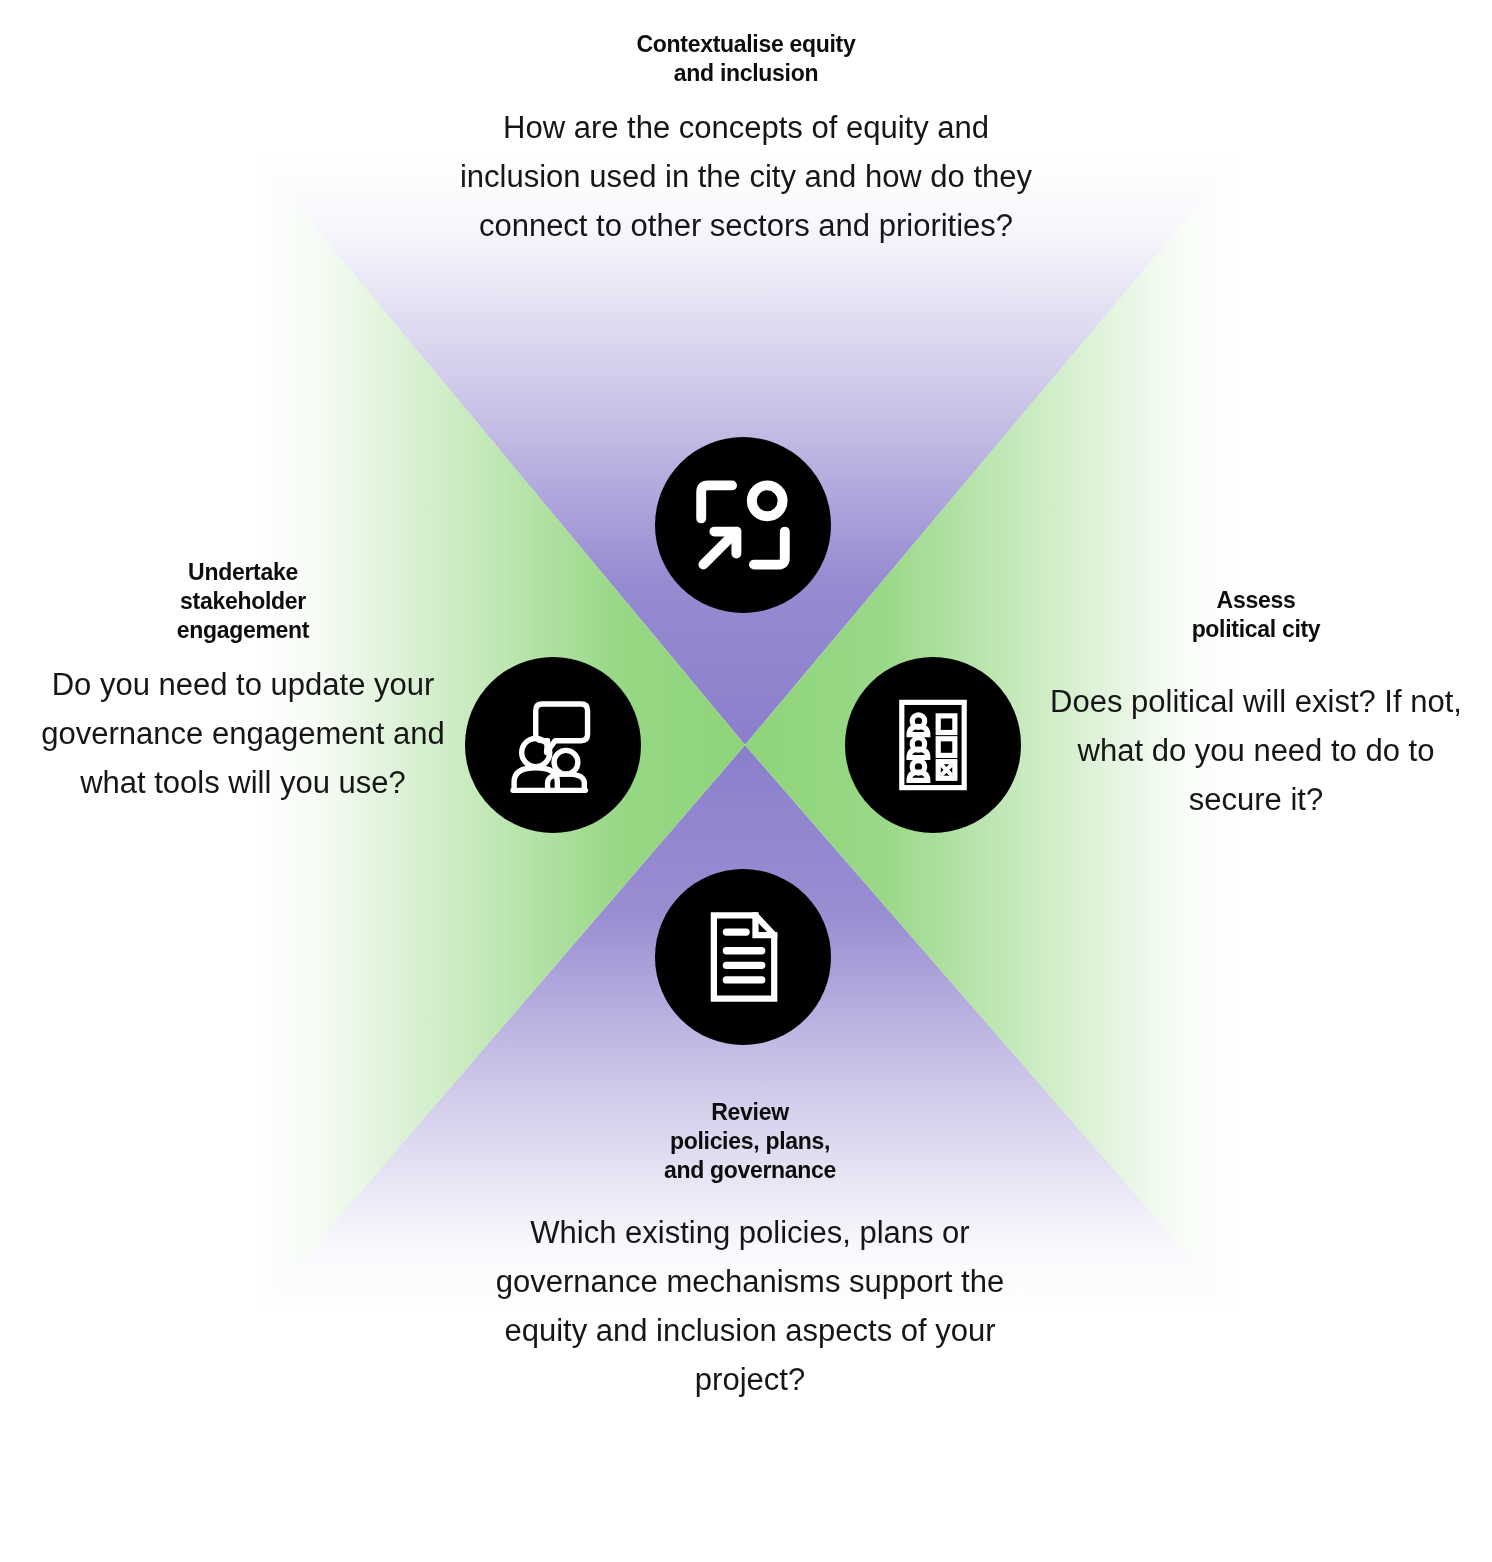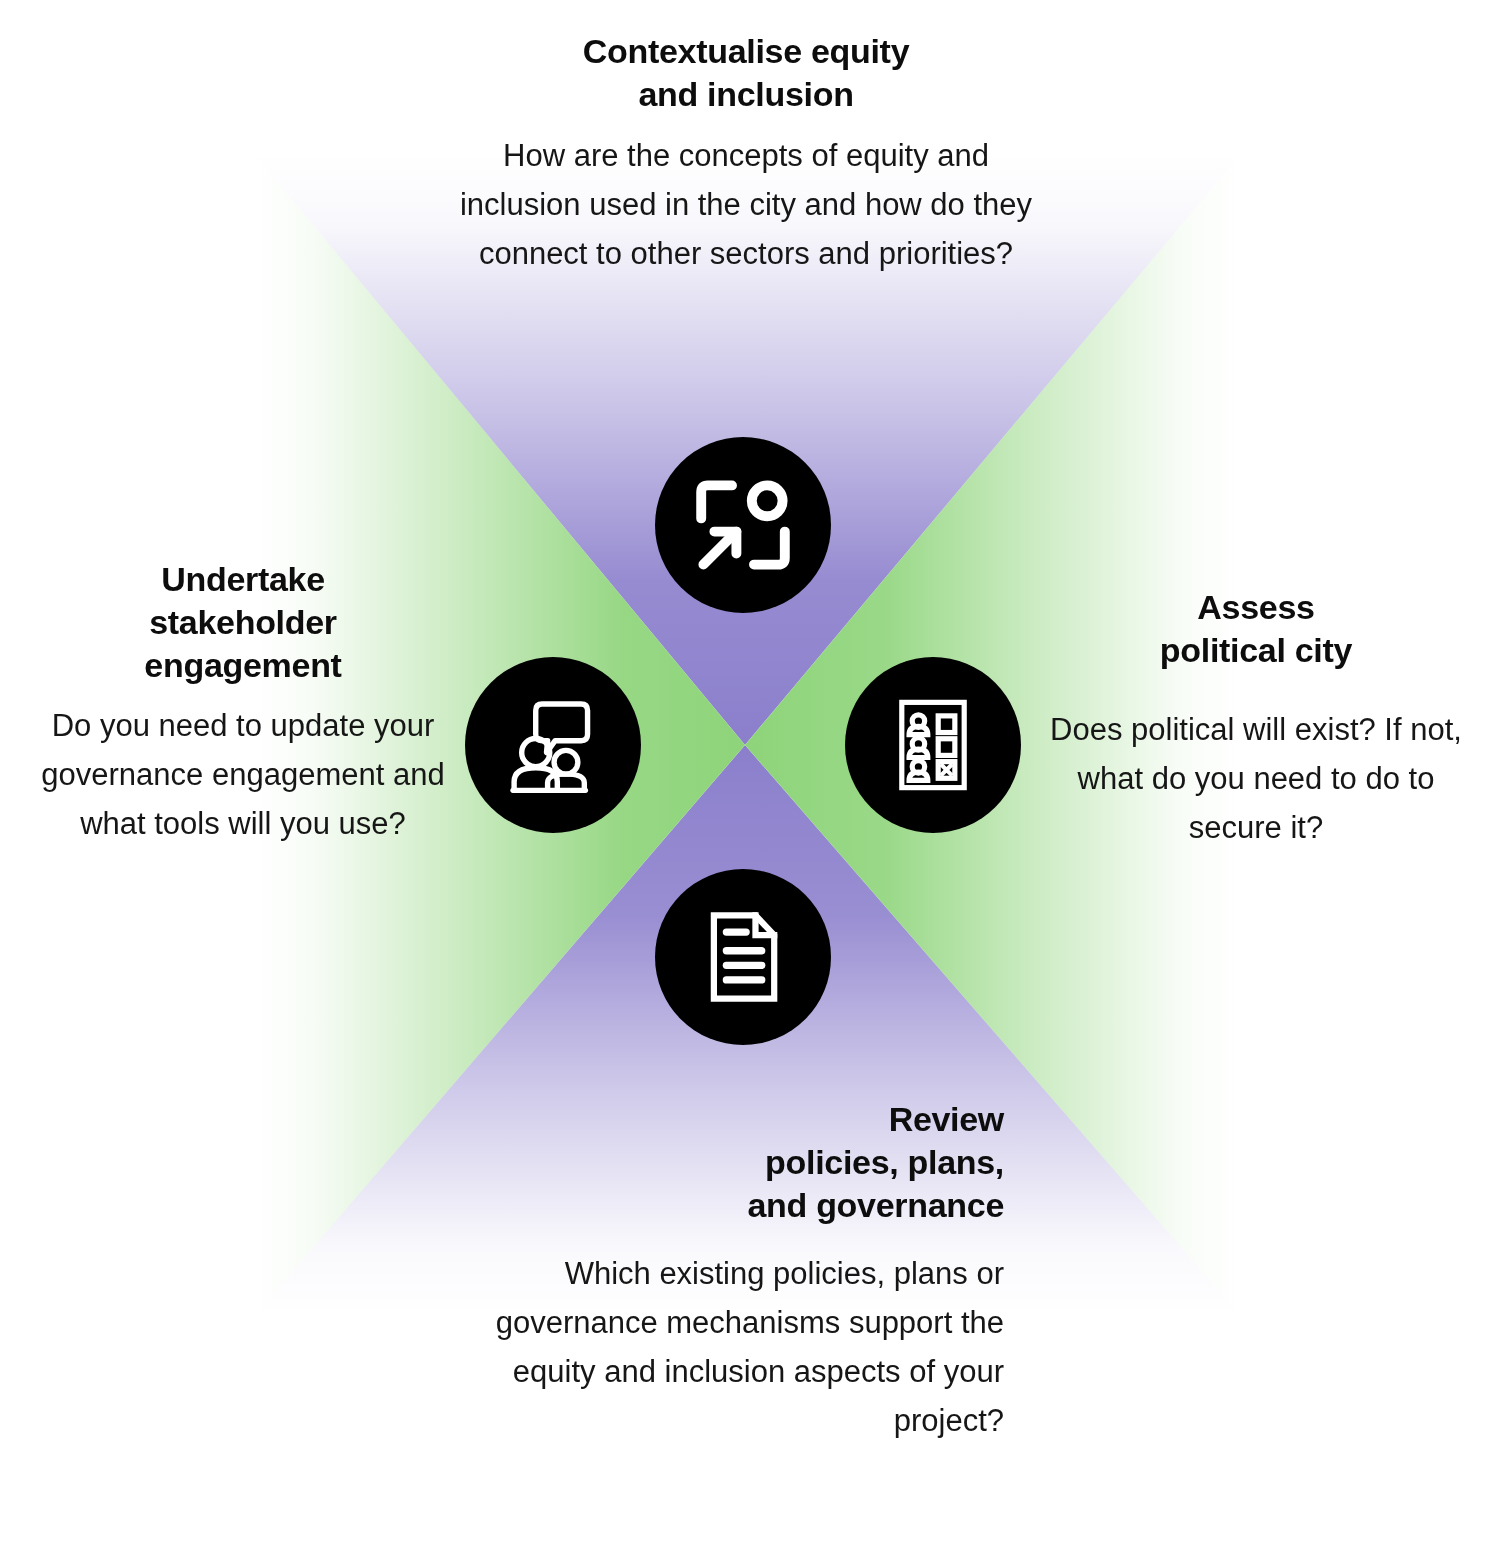--- a/index.html
+++ b/index.html
@@ -27,56 +27,55 @@
   }
 
   
   .quad {
     position: absolute;
     z-index: 2;
     text-align: center;
   }
   .quad-title {
     font-weight: 700;
-    font-size: 34px;
+    font-size: 23px;
     line-height: 1.26;
     letter-spacing: -0.3px;
     color: #0d0d0d;
     margin: 0 0 16px 0;
   }
   .quad-body {
     font-weight: 400;
     font-size: 31px;
     line-height: 1.58;
     color: #161616;
-    margin: 0;
+    margin: 8px;
   }
 
   #quad-top {
     left: 446px;
     top: 30px;
     width: 600px;
   }
   #quad-left {
     left: 12px;
     top: 558px;
     width: 462px;
   }
   #quad-left .quad-title { margin-bottom: 16px; }
   #quad-right {
     left: 1032px;
     top: 586px;
     width: 448px;
   }
   #quad-right .quad-title { margin-bottom: 34px; }
   #quad-bottom {
-    left: 444px;
+    left: 470px;
     top: 1098px;
     width: 560px;
-    text-align: right;
   }
   #quad-bottom .quad-title { margin-bottom: 24px; }
 
   
   .icon-badge {
     position: absolute;
     width: 176px;
     height: 176px;
     border-radius: 50%;
     background: #000000;

